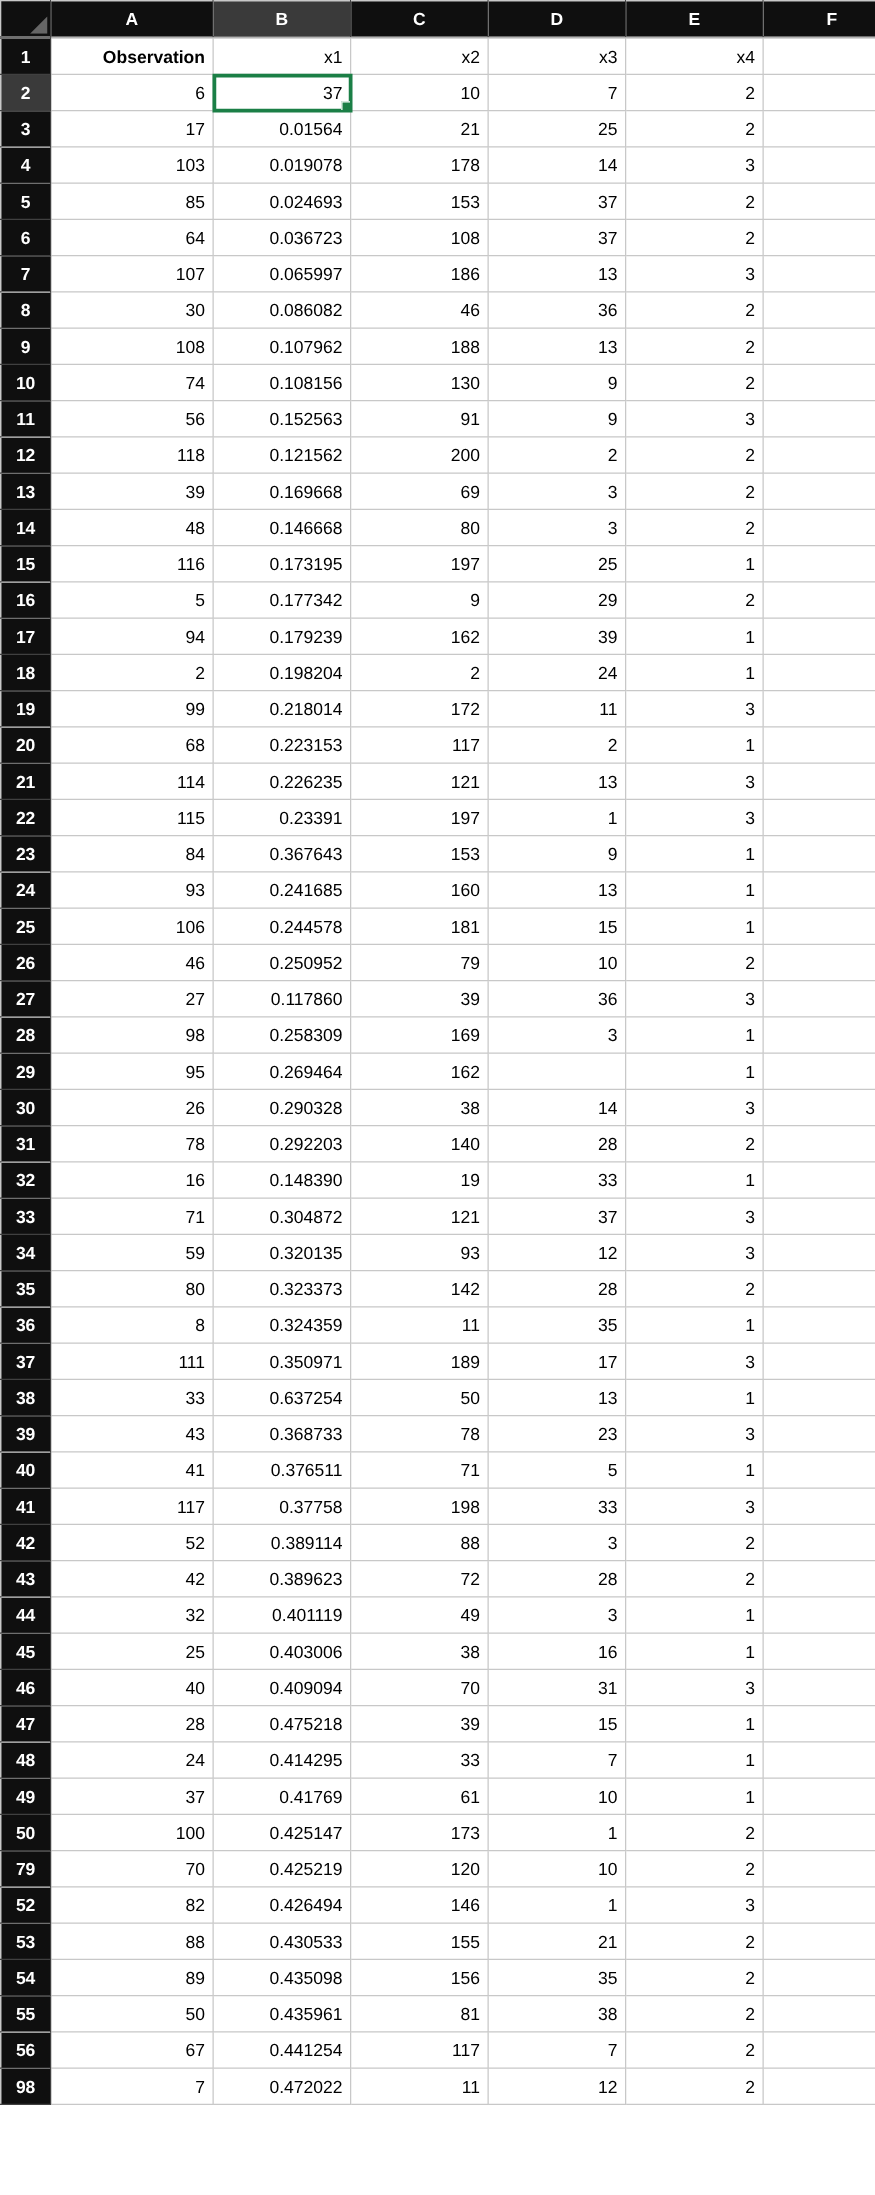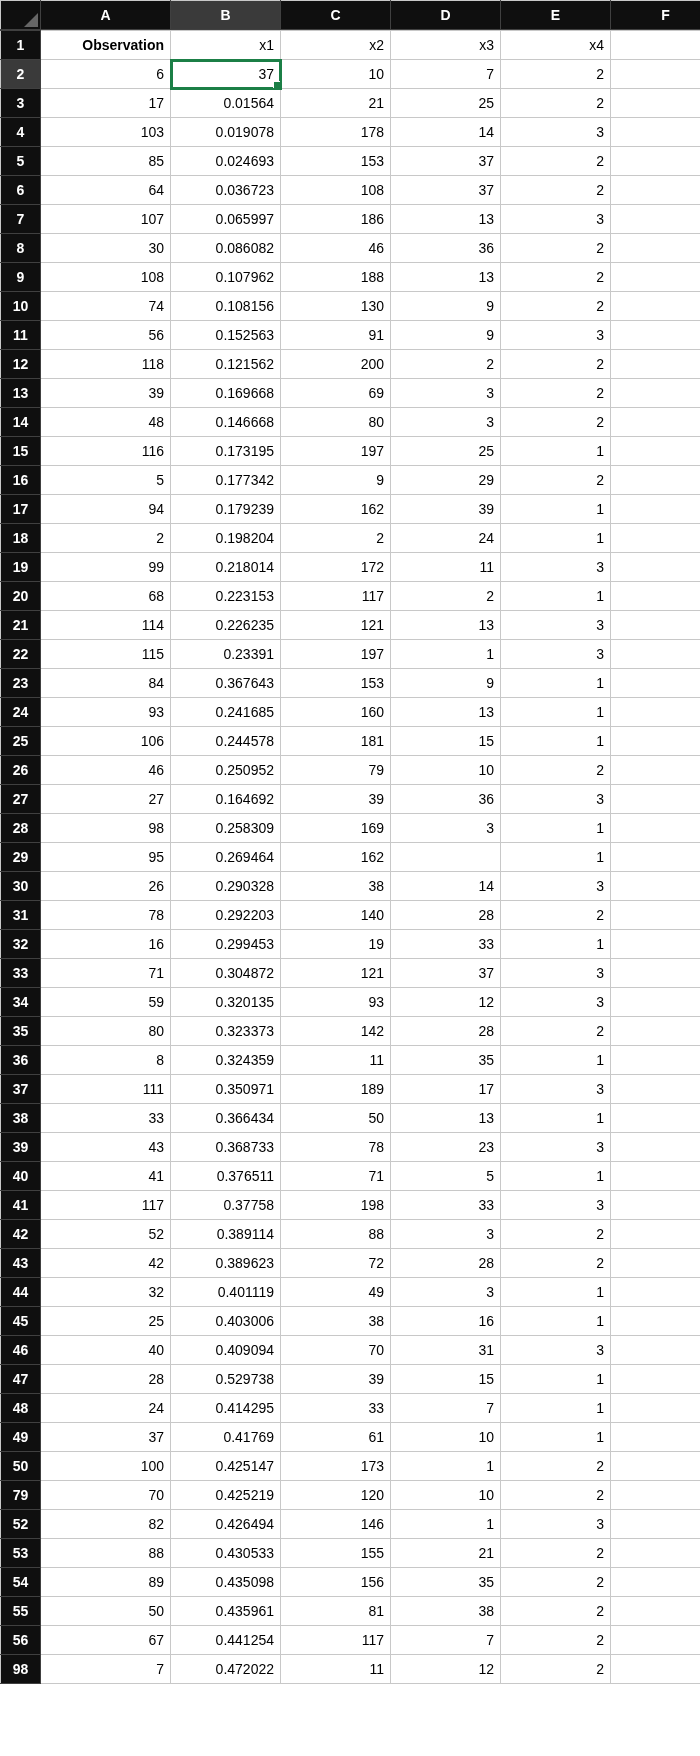--- a/index.html
+++ b/index.html
@@ -336,21 +336,21 @@
       <div class="cell colA">46</div>
       <div class="cell">0.250952</div>
       <div class="cell">79</div>
       <div class="cell">10</div>
       <div class="cell">2</div>
       <div class="cell"></div>
     </div>
     <div class="row">
       <div class="rowhdr">27</div>
       <div class="cell colA">27</div>
-      <div class="cell">0.164692</div>
+      <div class="cell">0.117860</div>
       <div class="cell">39</div>
       <div class="cell">36</div>
       <div class="cell">3</div>
       <div class="cell"></div>
     </div>
     <div class="row">
       <div class="rowhdr">28</div>
       <div class="cell colA">98</div>
       <div class="cell">0.258309</div>
       <div class="cell">169</div>
@@ -381,21 +381,21 @@
       <div class="cell colA">78</div>
       <div class="cell">0.292203</div>
       <div class="cell">140</div>
       <div class="cell">28</div>
       <div class="cell">2</div>
       <div class="cell"></div>
     </div>
     <div class="row">
       <div class="rowhdr">32</div>
       <div class="cell colA">16</div>
-      <div class="cell">0.299453</div>
+      <div class="cell">0.148390</div>
       <div class="cell">19</div>
       <div class="cell">33</div>
       <div class="cell">1</div>
       <div class="cell"></div>
     </div>
     <div class="row">
       <div class="rowhdr">33</div>
       <div class="cell colA">71</div>
       <div class="cell">0.304872</div>
       <div class="cell">121</div>
@@ -435,21 +435,21 @@
       <div class="cell colA">111</div>
       <div class="cell">0.350971</div>
       <div class="cell">189</div>
       <div class="cell">17</div>
       <div class="cell">3</div>
       <div class="cell"></div>
     </div>
     <div class="row">
       <div class="rowhdr">38</div>
       <div class="cell colA">33</div>
-      <div class="cell">0.366434</div>
+      <div class="cell">0.637254</div>
       <div class="cell">50</div>
       <div class="cell">13</div>
       <div class="cell">1</div>
       <div class="cell"></div>
     </div>
     <div class="row">
       <div class="rowhdr">39</div>
       <div class="cell colA">43</div>
       <div class="cell">0.368733</div>
       <div class="cell">78</div>
@@ -516,21 +516,21 @@
       <div class="cell colA">40</div>
       <div class="cell">0.409094</div>
       <div class="cell">70</div>
       <div class="cell">31</div>
       <div class="cell">3</div>
       <div class="cell"></div>
     </div>
     <div class="row">
       <div class="rowhdr">47</div>
       <div class="cell colA">28</div>
-      <div class="cell">0.529738</div>
+      <div class="cell">0.475218</div>
       <div class="cell">39</div>
       <div class="cell">15</div>
       <div class="cell">1</div>
       <div class="cell"></div>
     </div>
     <div class="row">
       <div class="rowhdr">48</div>
       <div class="cell colA">24</div>
       <div class="cell">0.414295</div>
       <div class="cell">33</div>

